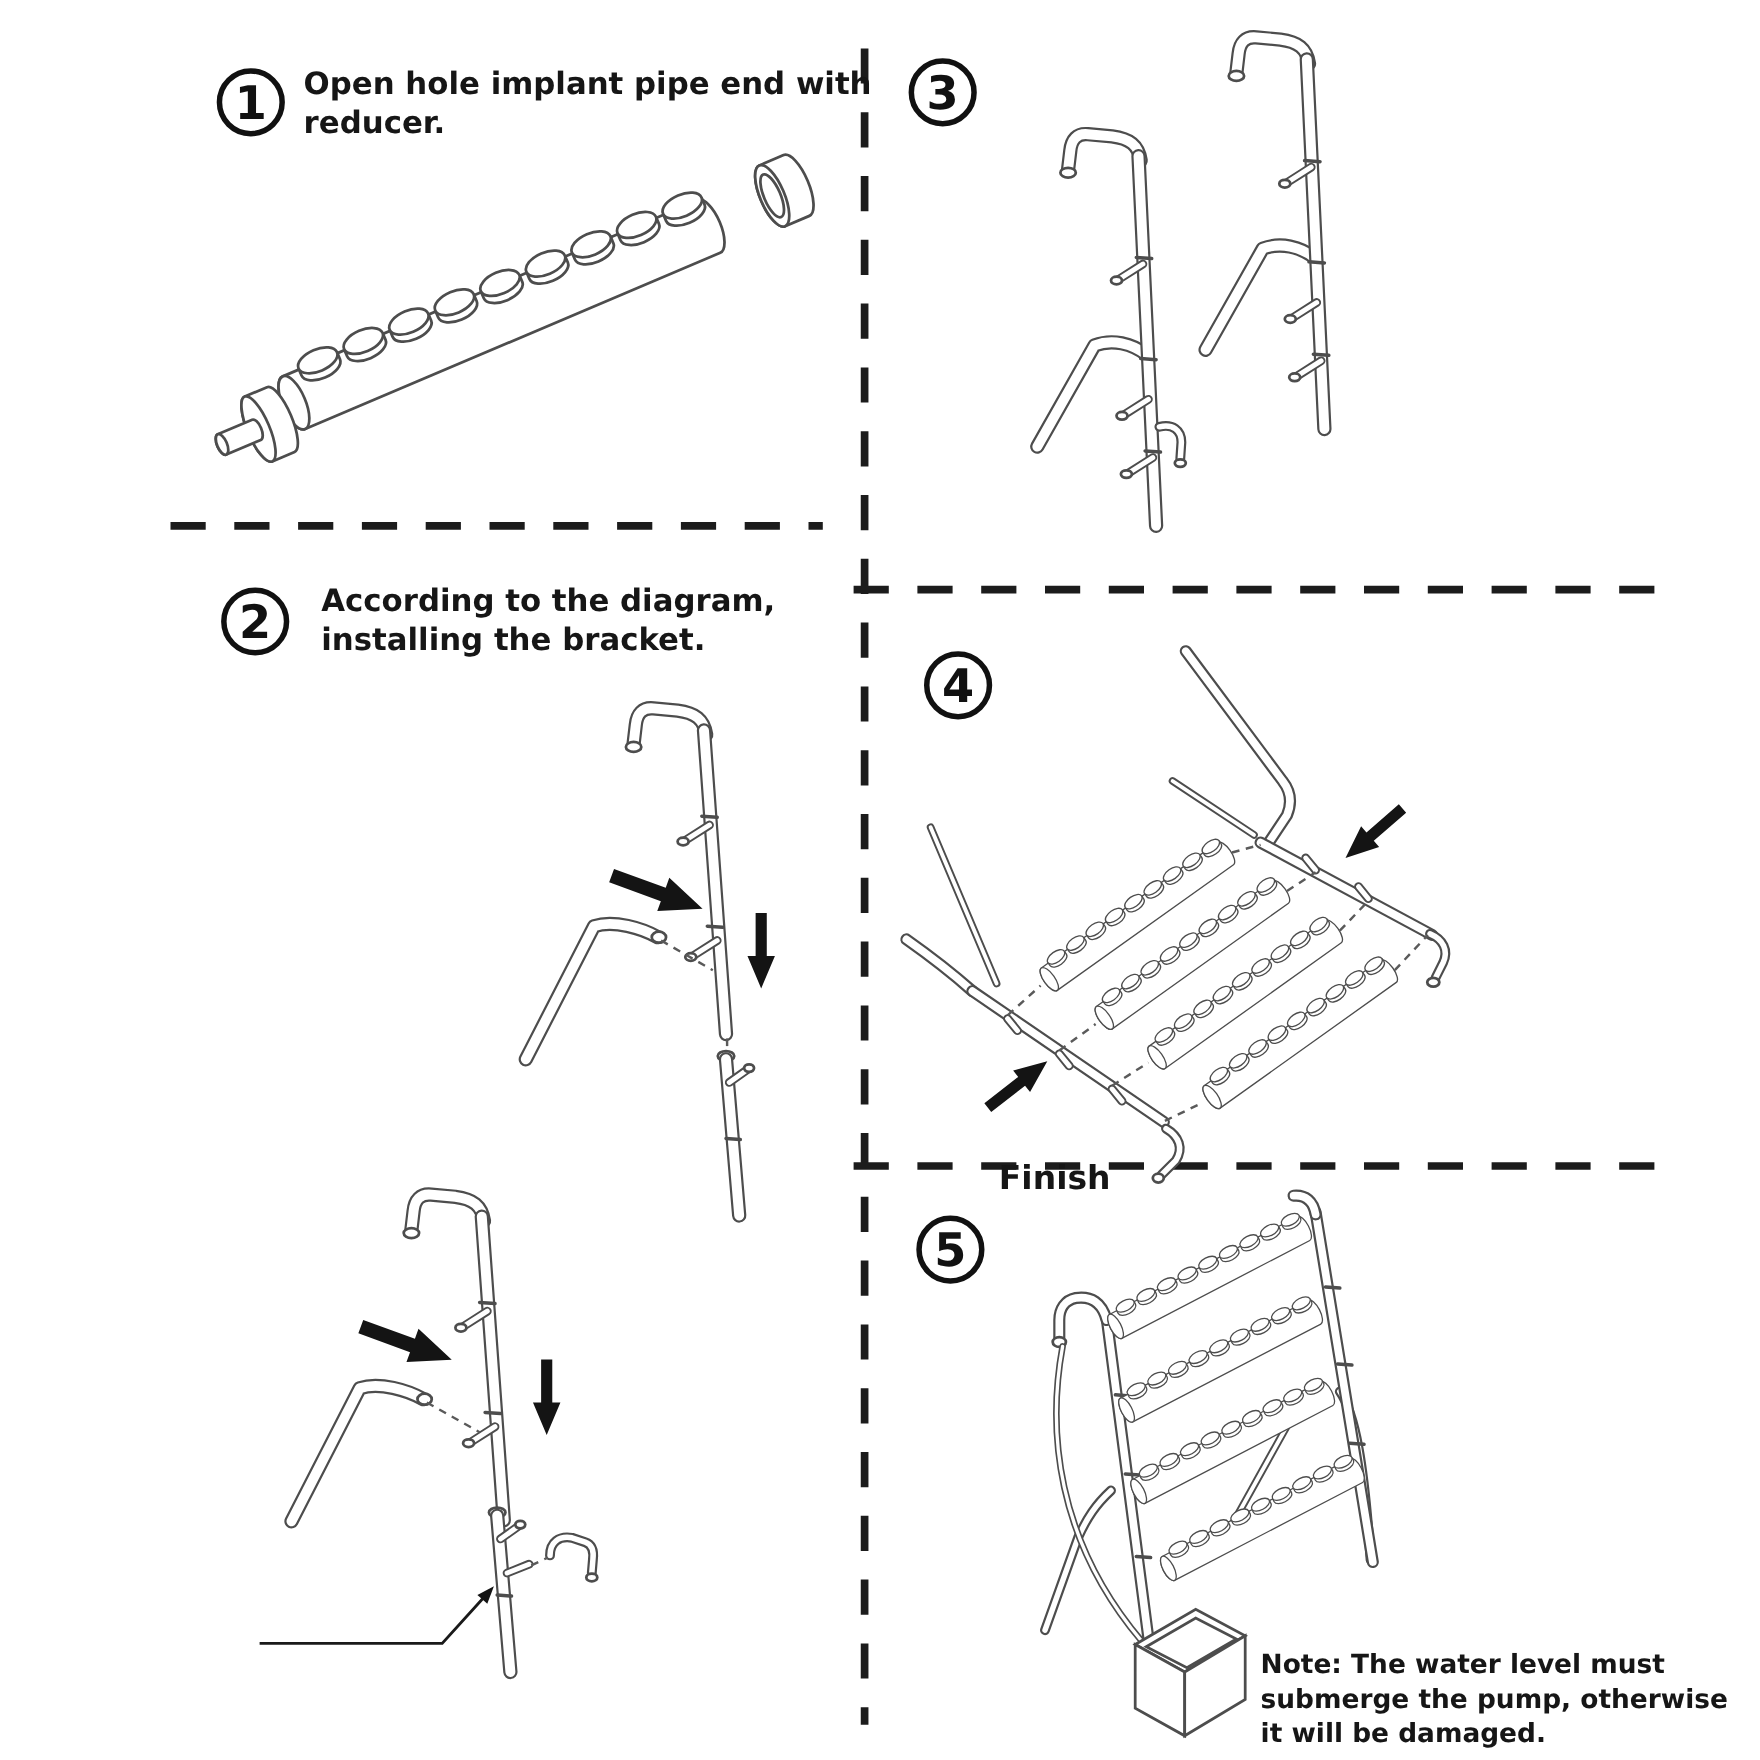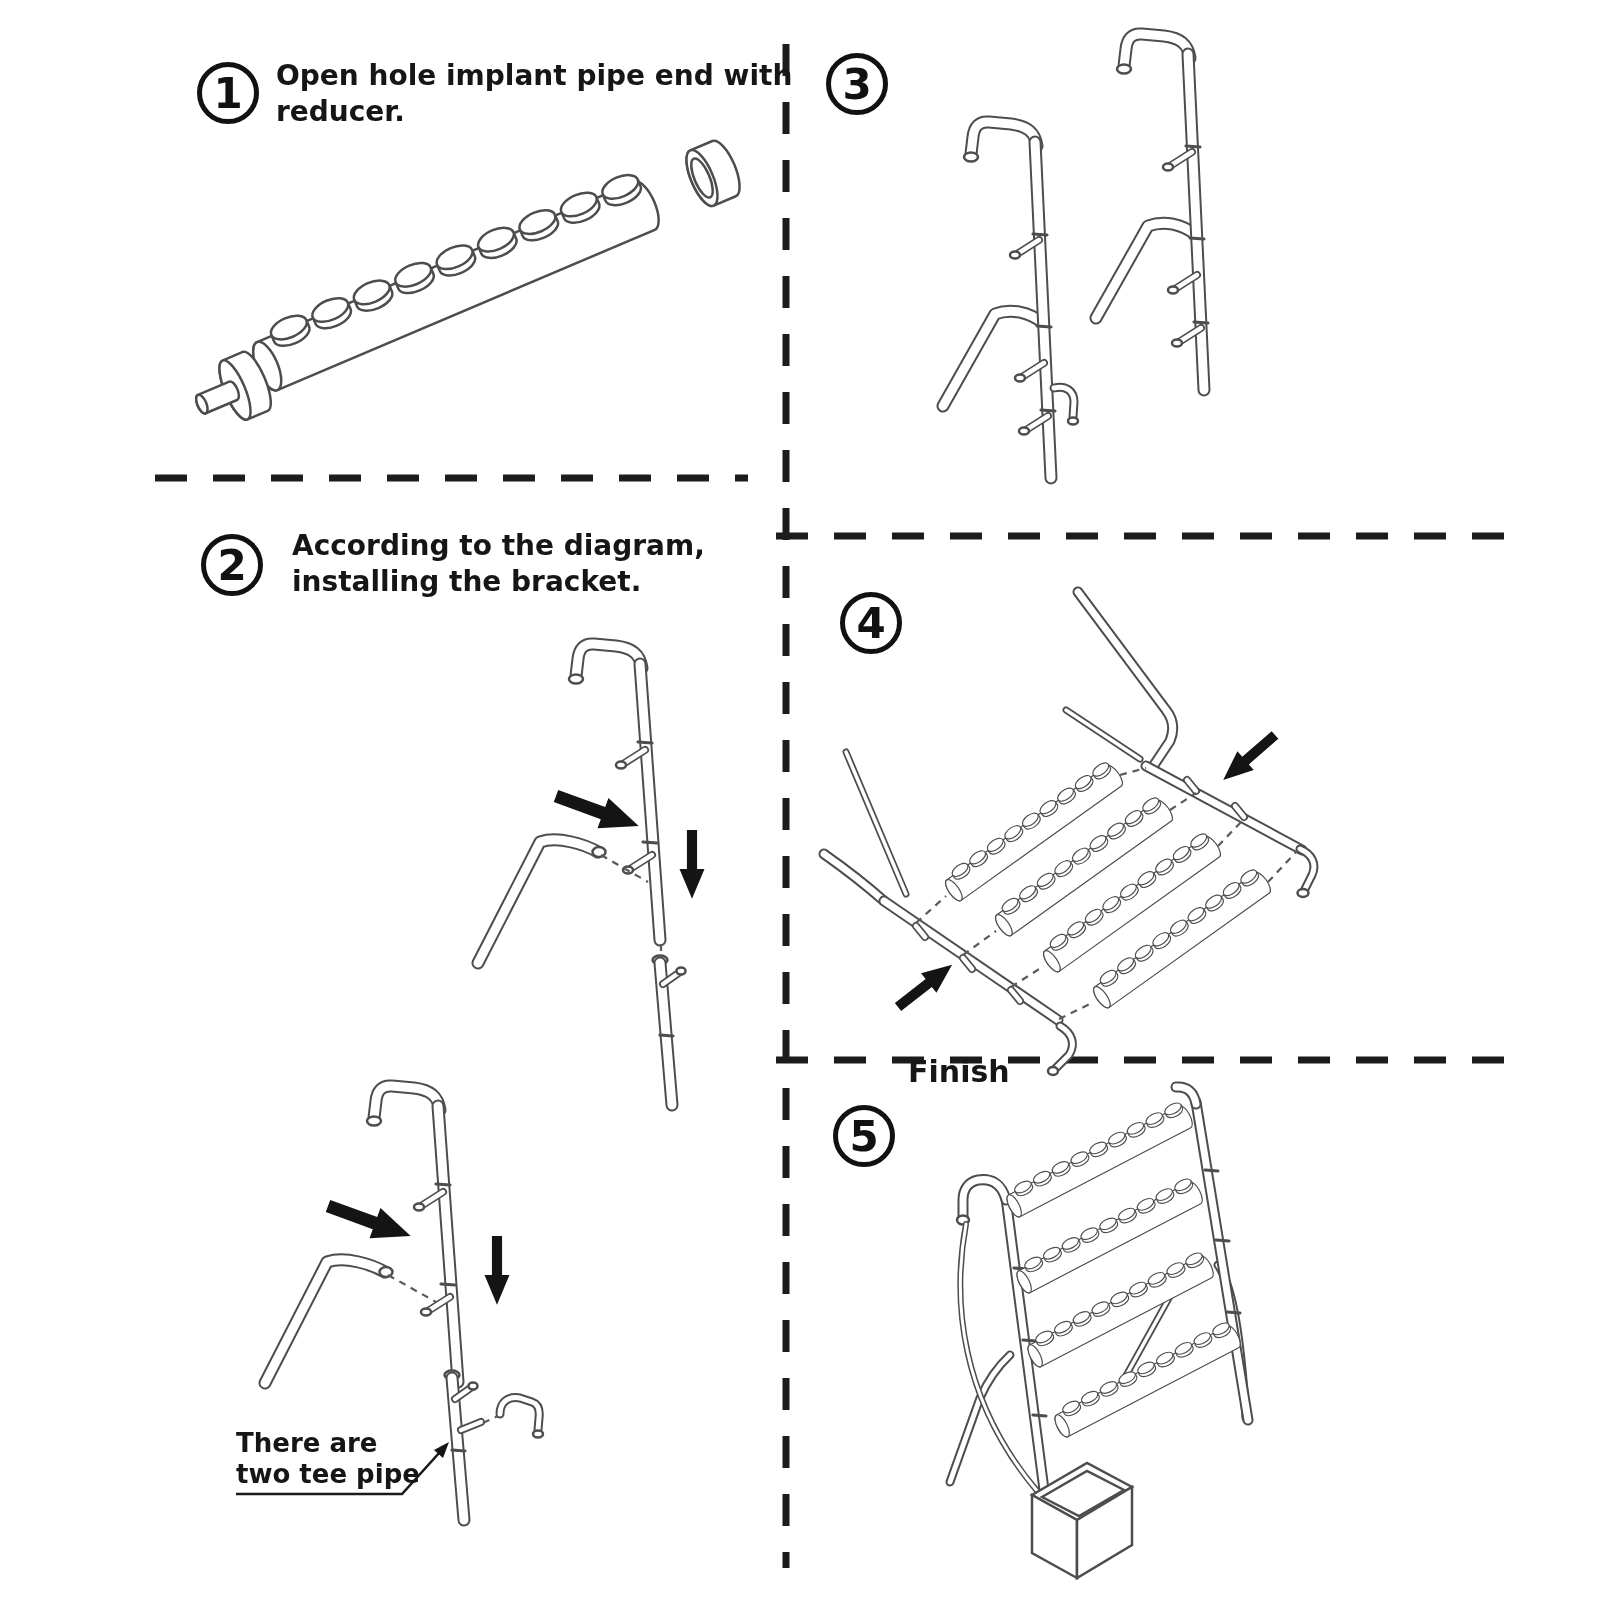--- a/index.html
+++ b/index.html
@@ -280,17 +280,18 @@
 <div class="num" style="left:826px;top:53px">3</div>
 <div class="num" style="left:840px;top:592px">4</div>
 <div class="num" style="left:833px;top:1105px">5</div>
 
 <div class="txt step-label" style="left:276px;top:58px;width:540px">Open hole implant pipe end with reducer.</div>
 
 <div class="txt step-label" style="left:292px;top:528px;width:430px">According to the diagram, installing the bracket.</div>
 
 <div class="txt" style="left:908px;top:1054px;font-size:30px">Finish</div>
 
-<div class="txt" style="left:236px;top:1428px;font-size:26px;line-height:1.2">There are
-two tee pipe</div>
-
+
+<div class="txt" style="left:1146px;top:1498px;font-size:24px;line-height:1.32">Note: The water level must
+submerge the pump, otherwise
+it will be damaged.</div>
 
 </div>
 
 </body></html>

